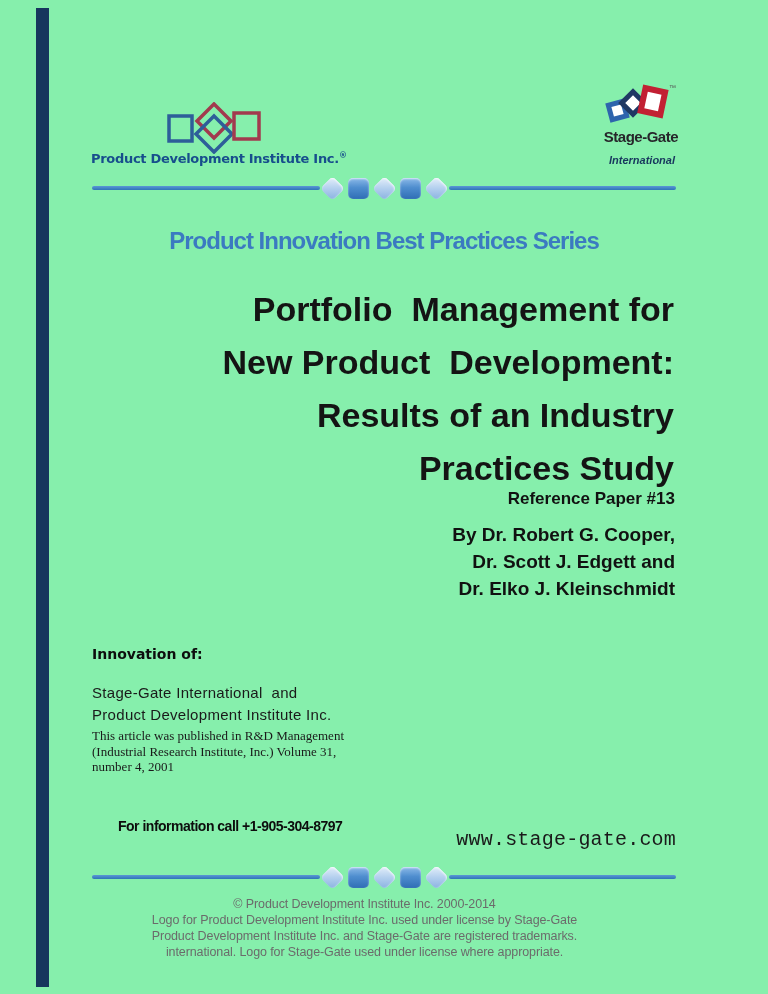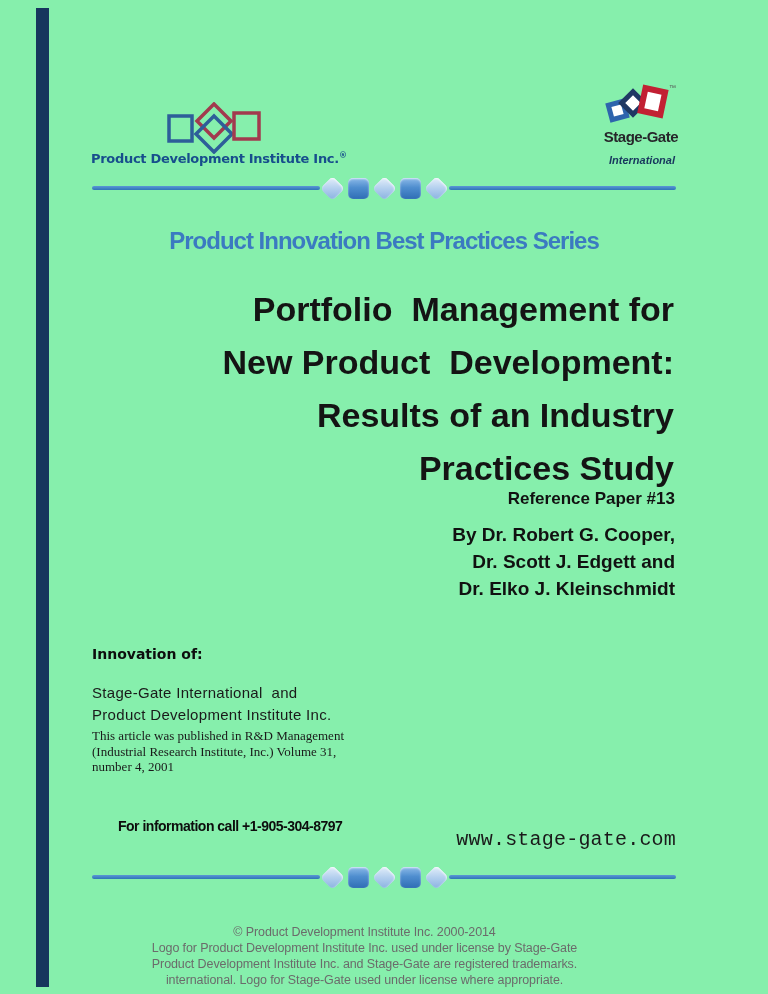--- a/index.html
+++ b/index.html
@@ -105,21 +105,21 @@
     color:#0d0d0d;white-space:nowrap;padding-left:26px;
   }
   .website{
     position:absolute;right:92px;top:828px;
     font-family:Liberation Mono, monospace;
     font-size:20px;letter-spacing:0.2px;color:#1a1a1a;
     text-decoration:none;white-space:nowrap;
   }
   
   .footer{
-    position:absolute;left:0;top:924px;width:729px;
+    position:absolute;left:0;top:896px;width:729px;
     text-align:center;font-size:12.5px;line-height:16px;
     color:#6b6b6b;letter-spacing:-0.1px;
   }
 </style>
 </head>
 <body>
 
 <div class="page">
 
   <div class="left-bar"></div>

